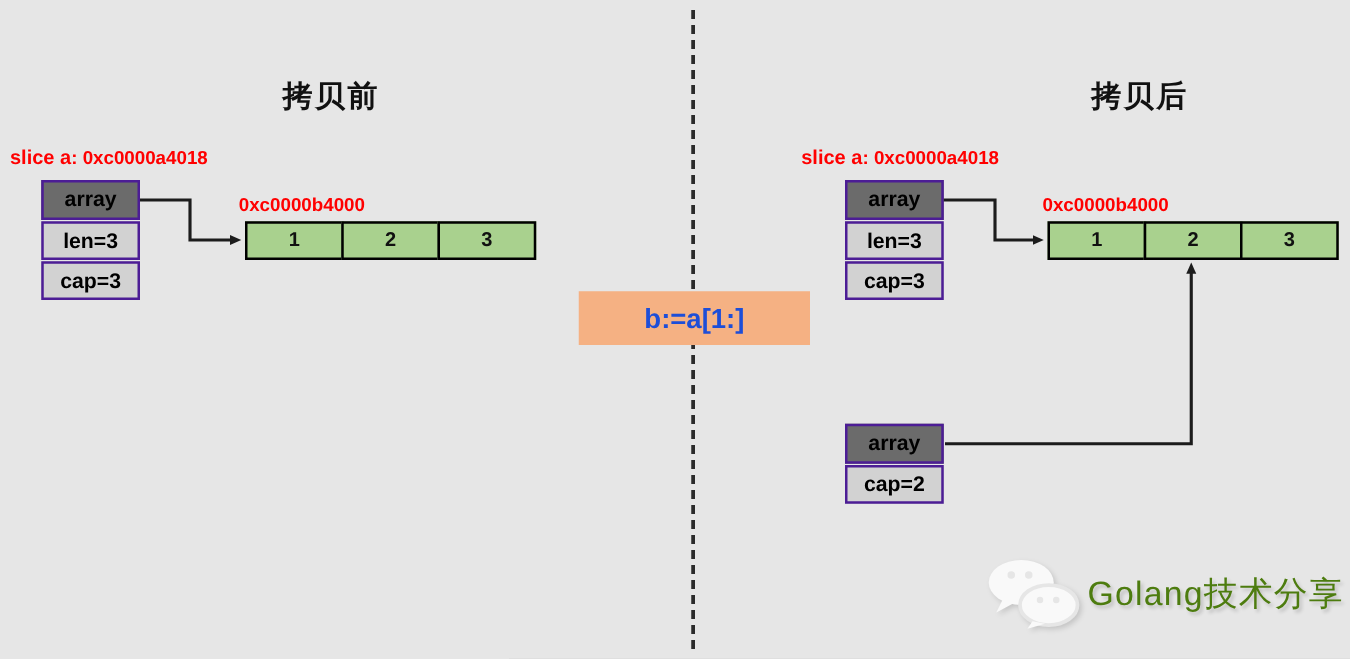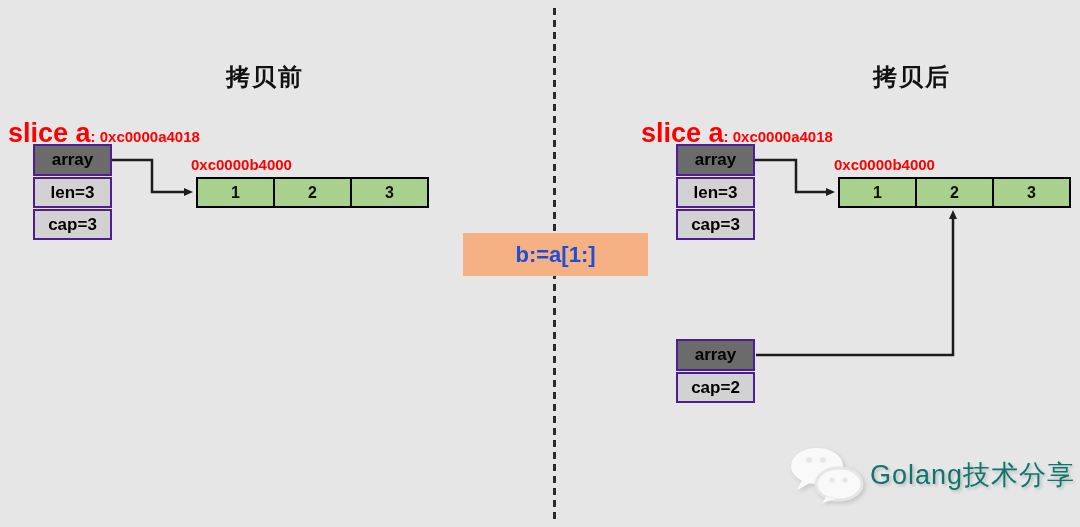--- a/index.html
+++ b/index.html
@@ -19,21 +19,21 @@
   
   .sec-title {
     position:absolute; top:61px; width:200px; text-align:center;
     font-size:24px; font-weight:bold; color:#111; letter-spacing:2px;
   }
   .sec-title.before { left:165px; }
   .sec-title.after  { left:812px; }
 
   
   .slice-label { position:absolute; color:#ff0000; white-space:nowrap; }
-  .slice-label .nm   { font-size:27px; font-weight:bold; }
+  .slice-label .nm   { font-size:16px; font-weight:bold; }
   .slice-label .addr { font-size:15px; font-weight:bold; }
 
   
   .mtable { position:absolute; width:79px; }
   .mrow {
     height:31px; border:2px solid #4c1d95; margin-top:1px;
     display:flex; align-items:center; justify-content:center;
     font-size:17px; font-weight:bold; color:#000; background:#d2d2d2;
   }
   .mrow:first-child { margin-top:0; height:32px; }
@@ -57,21 +57,21 @@
     font-size:22px; font-weight:bold; color:#1d4ed8;
   }
 
   
   .arrows { position:absolute; left:0; top:0; z-index:1; pointer-events:none; }
 
   
   .watermark { position:absolute; left:790px; top:447px; display:flex; align-items:center; }
   .wm-icon { filter:drop-shadow(2px 2px 2px rgba(0,0,0,0.14)); }
   .wm-text {
-    margin-left:6px; font-size:27px; color:#0f766e;
+    margin-left:6px; font-size:27px; color:#4d7c0f;
     text-shadow:2px 2px 3px rgba(0,0,0,0.18); letter-spacing:1px; white-space:nowrap;
   }
 </style>
 </head>
 <body>
 
 <div class="canvas">
 
   <div class="divider"></div>
 

